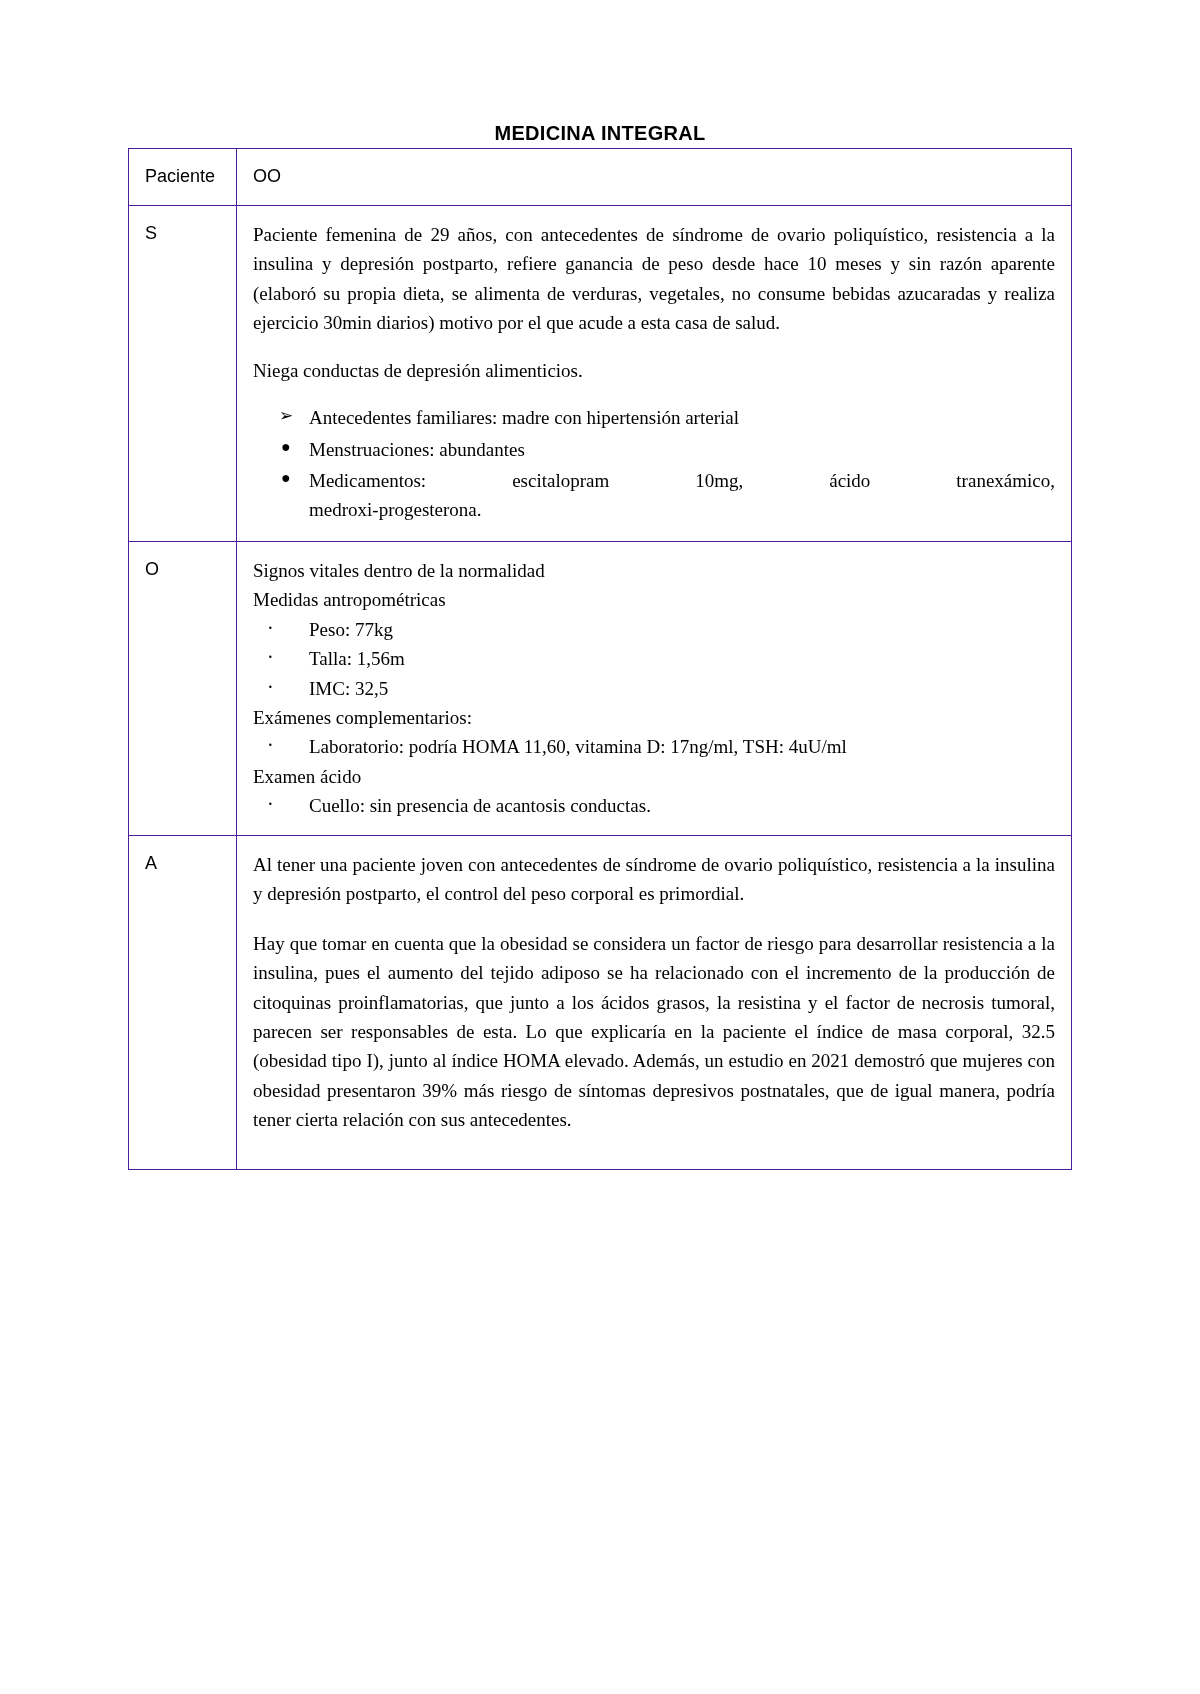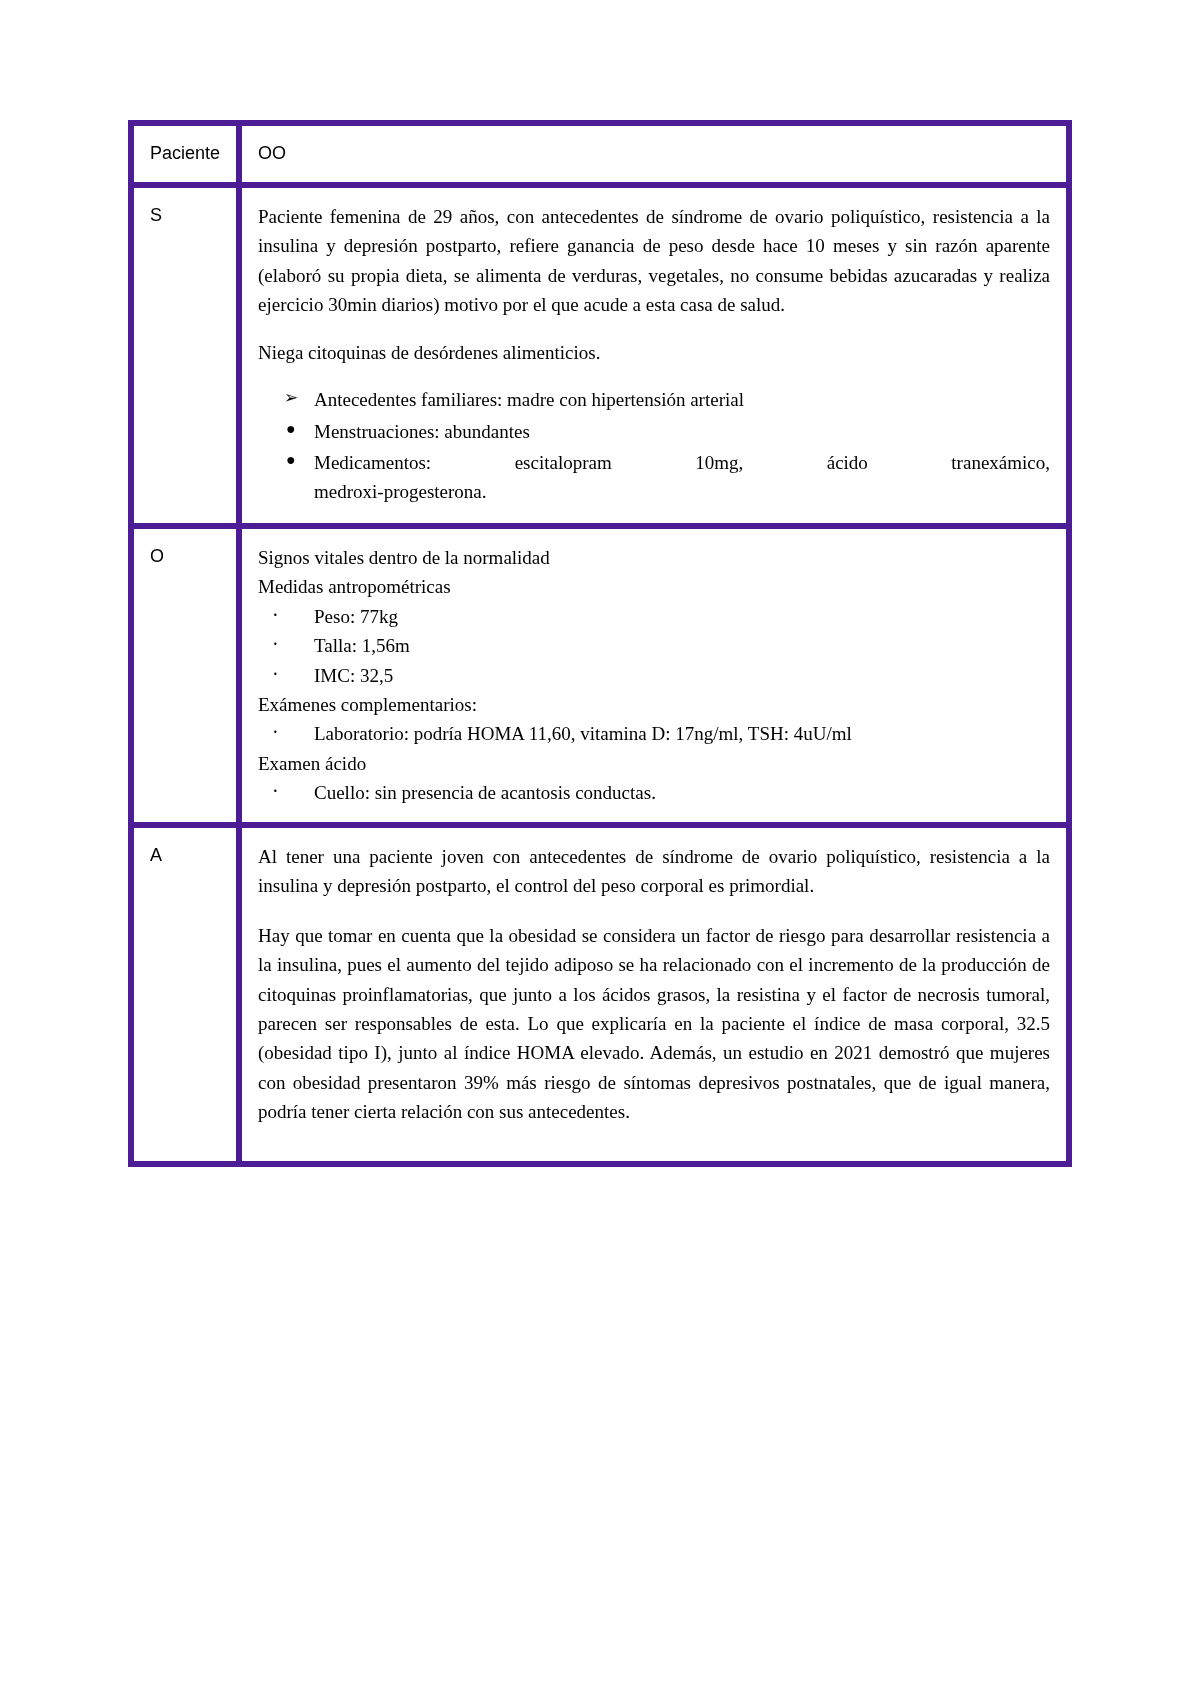--- a/index.html
+++ b/index.html
@@ -35,21 +35,21 @@
     font-size: 19px;
     margin: 0 0 40px 0;
     line-height: 1.4;
   }
   table.soap {
     width: 100%;
     border-collapse: collapse;
     table-layout: fixed;
   }
   table.soap td {
-    border: 6px solid #4c1d95;
+    border: 1px solid #4c1d95;
     vertical-align: top;
     padding: 14px 16px 14px 16px;
     font-size: 19px;
     line-height: 1.55;
   }
   td.label-col {
     width: 108px;
     font-size: 19px;
   }
   td.label-col.sans {
@@ -121,37 +121,38 @@
   .plain-line { line-height: 1.55; }
   .a-cell .para { margin-bottom: 20px; }
   .o-cell { padding-top: 14px; }
   .vmid { vertical-align: middle; }
 </style>
 </head>
 <body>
 
 <div class="page">
 
+  <div class="doc-title">MEDICINA INTEGRAL</div>
 
   <table class="soap">
     <colgroup>
       <col style="width:108px">
       <col>
     </colgroup>
     <tbody>
       <tr class="row-paciente">
         <td class="label-col sans">Paciente</td>
         <td class="content-col sans">OO</td>
       </tr>
 
       <tr>
         <td class="label-col sans">S</td>
         <td class="content-col">
           <div class="para just">Paciente femenina de 29 años, con antecedentes de síndrome de ovario poliquístico, resistencia a la insulina y depresión postparto, refiere ganancia de peso desde hace 10 meses y sin razón aparente (elaboró su propia dieta, se alimenta de verduras, vegetales, no consume bebidas azucaradas y realiza ejercicio 30min diarios) motivo por el que acude a esta casa de salud.</div>
-          <div class="para">Niega citoquinas de desórdenes alimenticios.</div>
+          <div class="para">Niega conductas de depresión alimenticios.</div>
           <ul class="bullets">
             <li>
               <span class="mk arrow">➢</span>
               <span>Antecedentes familiares: madre con hipertensión arterial</span>
             </li>
             <li>
               <span class="mk">●</span>
               <span>Menstruaciones: abundantes</span>
             </li>
             <li>

